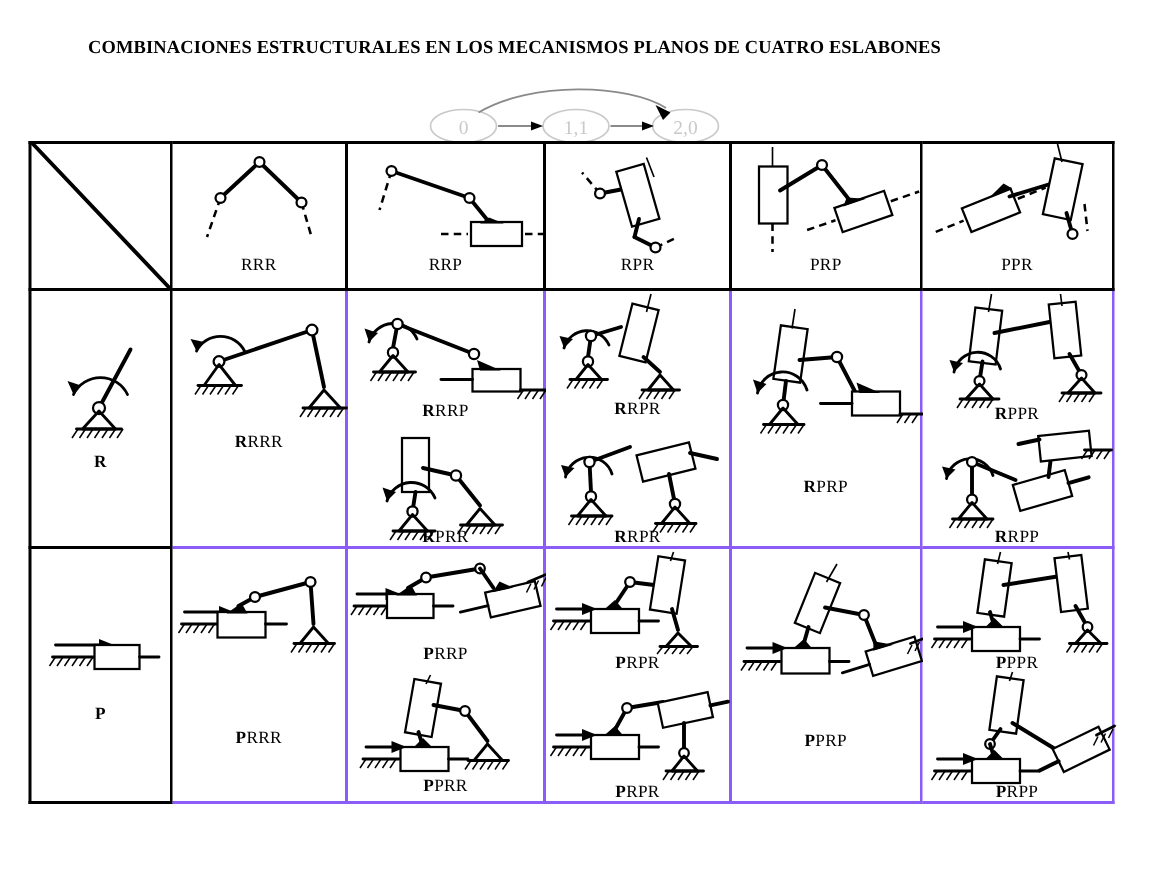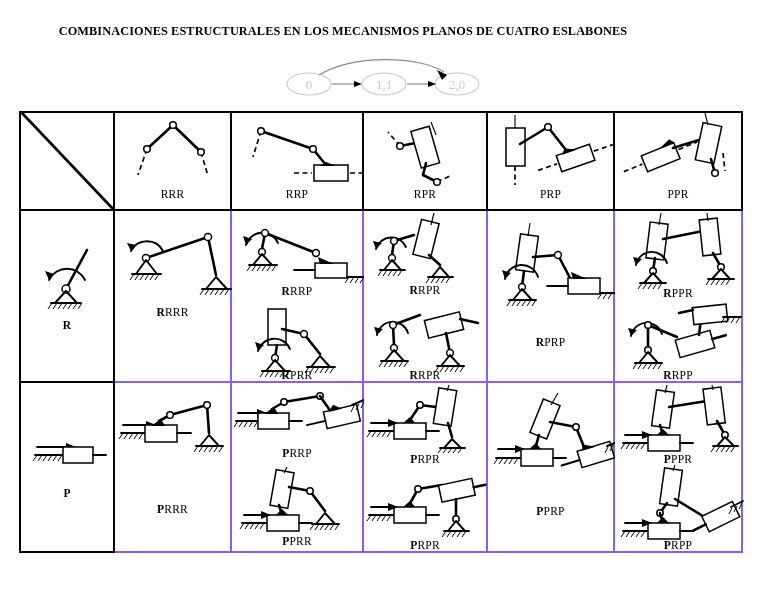--- a/index.html
+++ b/index.html
@@ -16,21 +16,21 @@
     position:absolute;left:0;top:24px;width:686px;
     text-align:center;
     font-family:"Liberation Serif", serif;
     font-weight:bold;font-size:12.3px;
     letter-spacing:.1px;
   }
 
   .statediag{position:absolute;left:284px;top:58px;width:200px;height:44px;}
 
   
-  .tbl{position:absolute;left:19px;top:111px;width:722px;height:440px;}
+  .tbl{position:absolute;left:19px;top:94px;width:722px;height:440px;}
   .tbl table{border-collapse:collapse;width:722px;height:440px;table-layout:fixed;}
   .tbl td{
     border:1px solid #b3b3b3;
     padding:0;vertical-align:top;position:relative;
     background:#fff;
   }
   
   td.hdr{border:2.6px solid #000;}
   td.corner{border:2.6px solid #000;}
   td.rowlbl{border:2.6px solid #000;}

